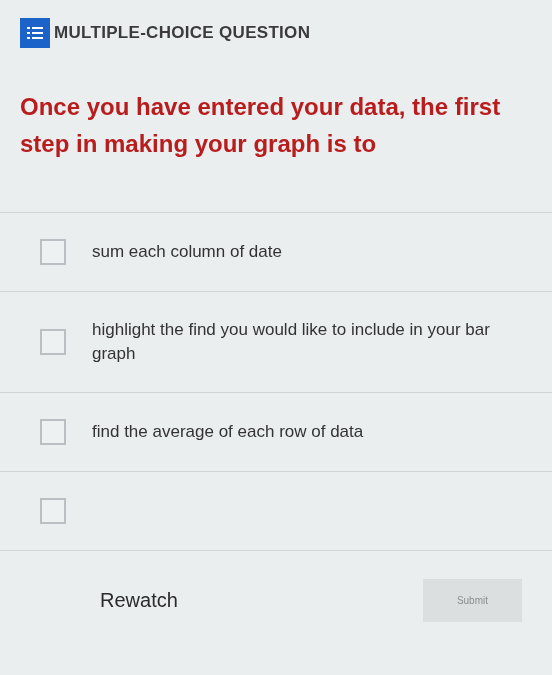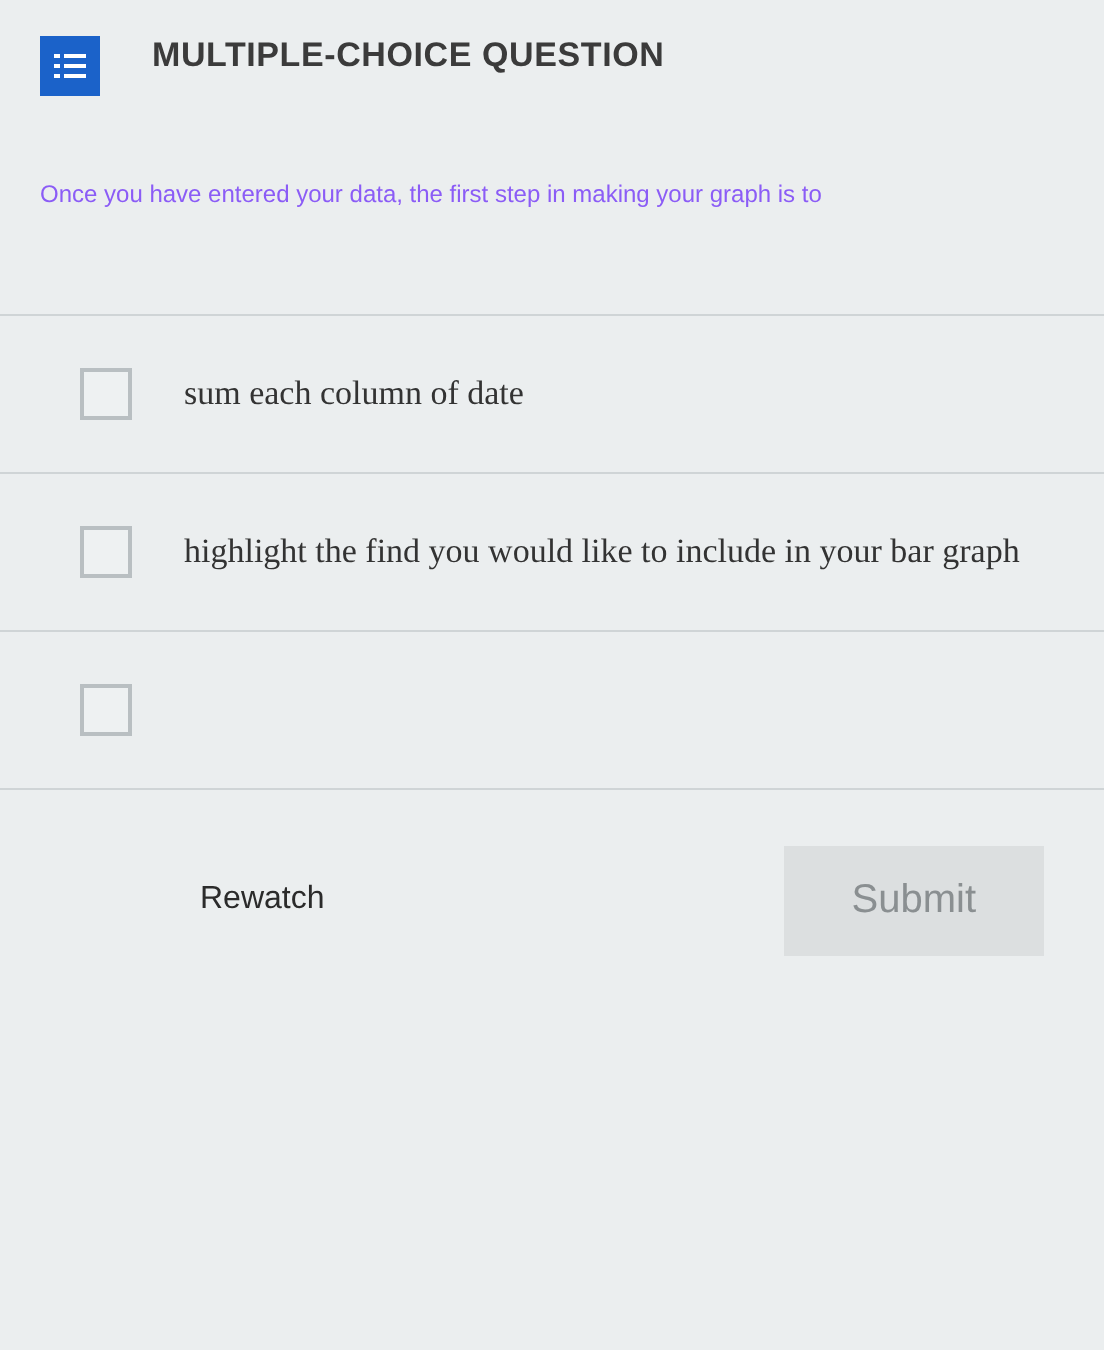--- a/index.html
+++ b/index.html
@@ -6,46 +6,46 @@
   body {
     width: 552px;
     height: 675px;
     background: #ebeeef;
     font-family: Arial, Helvetica, sans-serif;
     color: #2a2a2a;
     overflow: hidden;
   }
   .header {
     display: flex;
-    align-items: flex-start;
+    align-items: center;
     padding: 18px 20px 10px 20px;
-    gap: 26px;
+    gap: 4px;
   }
   .header-icon {
     width: 30px;
     height: 30px;
     background: #1b62c9;
     display: flex;
     align-items: center;
     justify-content: center;
     flex: 0 0 30px;
   }
   .header-icon svg { display: block; }
   .header-title {
     font-size: 17px;
     font-weight: 700;
     letter-spacing: 0.3px;
     color: #3b3b3b;
   }
   .prompt {
     padding: 30px 22px 10px 20px;
-    font-size: 12px;
-    font-weight: 400;
+    font-size: 24px;
+    font-weight: 700;
     line-height: 1.55;
-    color: #8b5cf6;
+    color: #b91c1c;
   }
   .options {
     margin-top: 40px;
   }
   .option-row {
     display: flex;
     align-items: center;
     gap: 26px;
     padding: 26px 22px 26px 40px;
     border-top: 1px solid #cfd4d6;
@@ -58,38 +58,37 @@
     width: 26px;
     height: 26px;
     border: 2px solid #b9bfc2;
     background: #eef1f2;
     flex: 0 0 26px;
   }
   .option-label {
     font-size: 17px;
     color: #333;
     line-height: 1.4;
-    font-family: Liberation Serif, serif;
   }
   .footer {
     display: flex;
     justify-content: space-between;
     align-items: center;
     padding: 28px 30px 0 100px;
   }
   .rewatch {
-    font-size: 16px;
+    font-size: 20px;
     color: #2b2b2b;
     cursor: pointer;
     background: none;
     border: none;
     font-family: inherit;
   }
   .submit {
-    font-size: 20px;
+    font-size: 10px;
     color: #8a8f91;
     background: #dcdfe0;
     border: none;
     padding: 16px 34px;
     cursor: pointer;
     font-family: inherit;
   }
 </style>
 </head>
 <body>
@@ -115,20 +114,24 @@
   <div class="option-row">
     <div class="checkbox"></div>
     <div class="option-label">sum each column of date</div>
   </div>
 
   <div class="option-row">
     <div class="checkbox"></div>
     <div class="option-label">highlight the find you would like to include in your bar graph</div>
   </div>
 
+  <div class="option-row">
+    <div class="checkbox"></div>
+    <div class="option-label">find the average of each row of data</div>
+  </div>
 
   <div class="option-row">
     <div class="checkbox"></div>
   </div>
 
 </div>
 
 <div class="footer">
   <button class="rewatch">Rewatch</button>
   <button class="submit">Submit</button>

